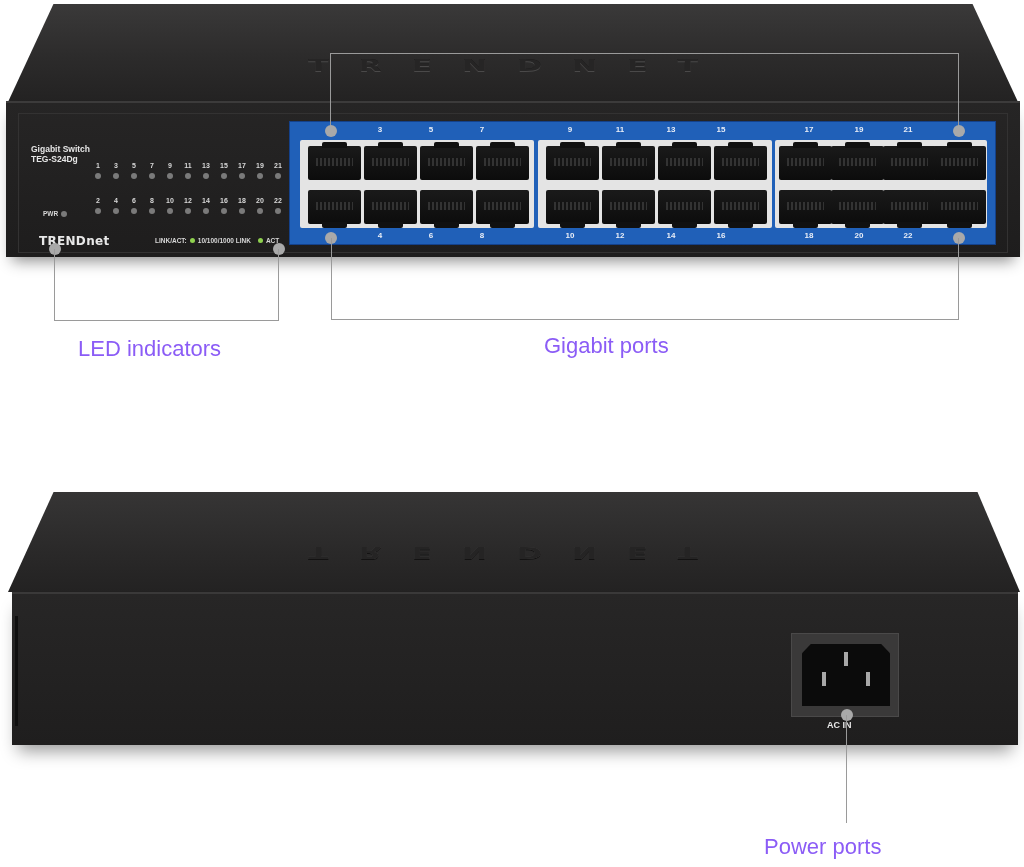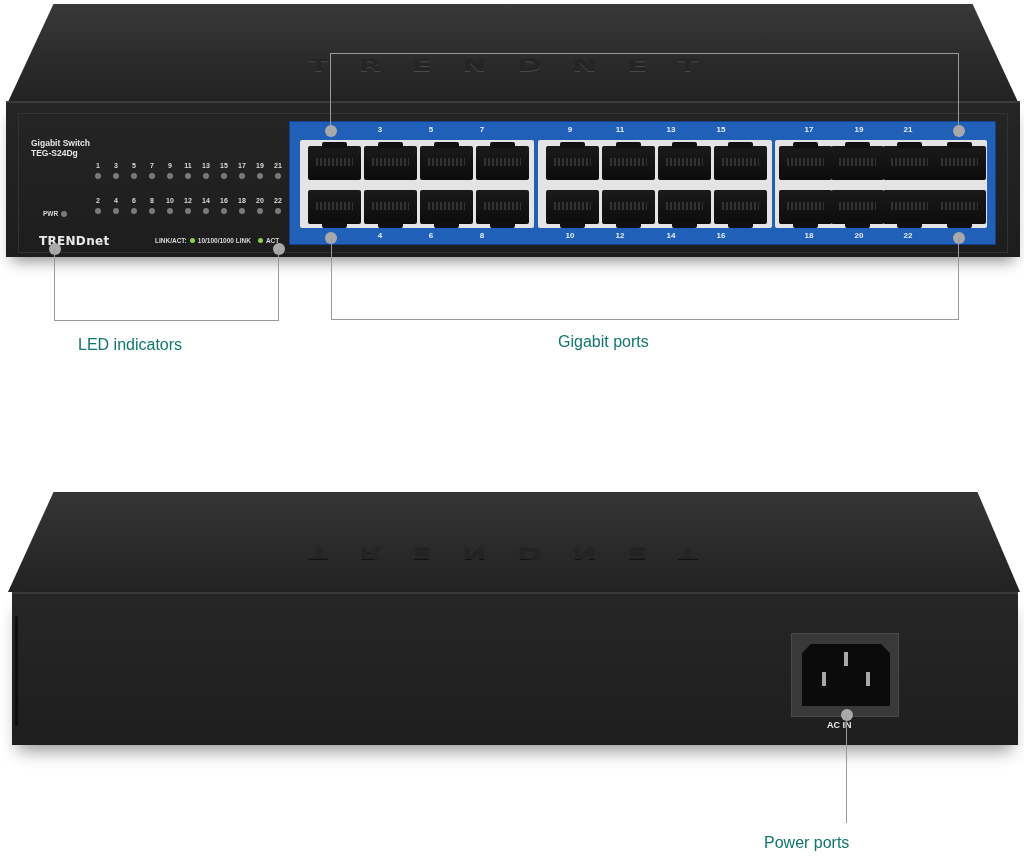--- a/index.html
+++ b/index.html
@@ -23,21 +23,21 @@
     position: absolute; left: 6px; top: 101px; width: 1014px; height: 156px;
     background: linear-gradient(180deg, #262525 0%, #1e1d1d 100%);
     border-top: 2px solid #3c3b3b;
     box-shadow: 0 10px 14px -6px rgba(0,0,0,0.45);
   }
   .front-inner {
     position: absolute; left: 12px; top: 10px; width: 990px; height: 140px;
     border: 1px solid #333232;
   }
   .model-title {
-    position: absolute; left: 12px; top: 24px; color: #e6e6e6;
+    position: absolute; left: 12px; top: 30px; color: #e6e6e6;
     font-size: 8.5px; font-weight: bold; line-height: 10px;
   }
   .led-grid { position: absolute; left: 70px; top: 48px; }
   .led-col { position: absolute; width: 18px; text-align: center; }
   .led-num { font-size: 7px; font-weight: bold; color: #d8d8d8; display: block; height: 9px; }
   .led-dot { display: block; width: 6px; height: 6px; border-radius: 50%; background: #7a7a7a; margin: 2px auto 0; }
   .pwr-label { position: absolute; left: 24px; top: 96px; font-size: 6.5px; font-weight: bold; color: #d8d8d8; }
   .pwr-dot { position: absolute; left: 42px; top: 97px; width: 6px; height: 6px; border-radius: 50%; background: #7a7a7a; }
   .brand-logo {
     position: absolute; left: 20px; top: 120px; color: #e8e8e8;
@@ -69,21 +69,21 @@
   .port.bottom::before { bottom: -4px; border-radius: 0 0 2px 2px; }
   .port::after {
     content: ""; position: absolute; left: 8px; right: 8px; top: 12px; height: 8px;
     background: repeating-linear-gradient(90deg, #333 0 2px, #141414 2px 4px);
   }
   .port-num { position: absolute; font-size: 8px; font-weight: bold; color: #e9eef7; width: 20px; text-align: center; }
 
   
   .cl { position: absolute; background: #9a9a9a; }
   .cdot { position: absolute; width: 12px; height: 12px; border-radius: 50%; background: #a9a9a9; }
-  .callout-label { position: absolute; font-size: 16px; color: #0f766e; white-space: nowrap; }
+  .callout-label { position: absolute; font-size: 22px; color: #8b5cf6; white-space: nowrap; }
 
   
   .back-top {
     position: absolute; left: 8px; top: 492px; width: 1012px; height: 100px;
     background: linear-gradient(180deg, #363535 0%, #2a2929 60%, #232222 100%);
     clip-path: polygon(4.5% 0, 95.8% 0, 100% 100%, 0 100%);
   }
   .back-top-logo {
     position: absolute; left: 170px; top: 43px; width: 680px; text-align: center;
     font-family: "DejaVu Sans", sans-serif; font-weight: bold; font-size: 30px;
@@ -304,21 +304,21 @@
 <div class="cl" style="left:330px;top:53px;width:1px;height:77px"></div>
 <div class="cl" style="left:958px;top:53px;width:1px;height:77px"></div>
 <div class="cdot" style="left:325px;top:125px"></div>
 <div class="cdot" style="left:953px;top:125px"></div>
 
 <div class="cdot" style="left:325px;top:232px"></div>
 <div class="cdot" style="left:953px;top:232px"></div>
 <div class="cl" style="left:331px;top:238px;width:1px;height:82px"></div>
 <div class="cl" style="left:958px;top:238px;width:1px;height:82px"></div>
 <div class="cl" style="left:331px;top:319px;width:628px;height:1px"></div>
-<div class="callout-label" style="left:558px;top:333px">Gigabit ports</div>
+<div class="callout-label" style="left:544px;top:333px">Gigabit ports</div>
 
 <div class="cdot" style="left:49px;top:243px"></div>
 <div class="cdot" style="left:273px;top:243px"></div>
 <div class="cl" style="left:54px;top:249px;width:1px;height:72px"></div>
 <div class="cl" style="left:278px;top:249px;width:1px;height:72px"></div>
 <div class="cl" style="left:54px;top:320px;width:225px;height:1px"></div>
 <div class="callout-label" style="left:78px;top:336px">LED indicators</div>
 
 <div>
   <div class="back-top">

